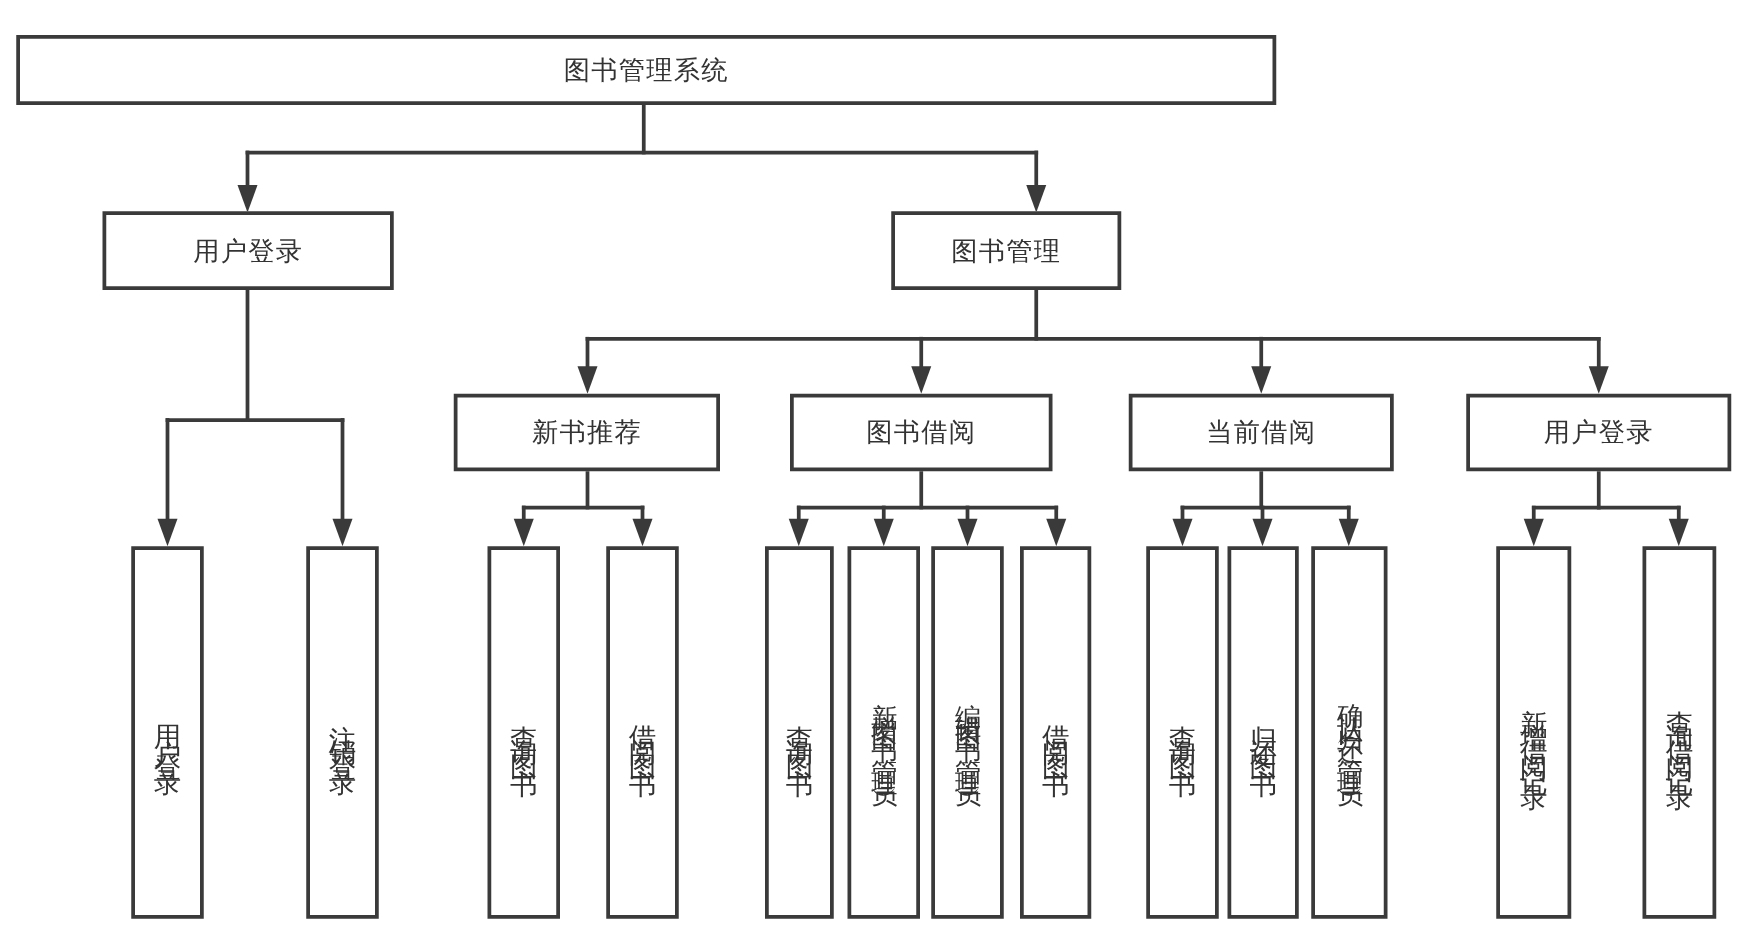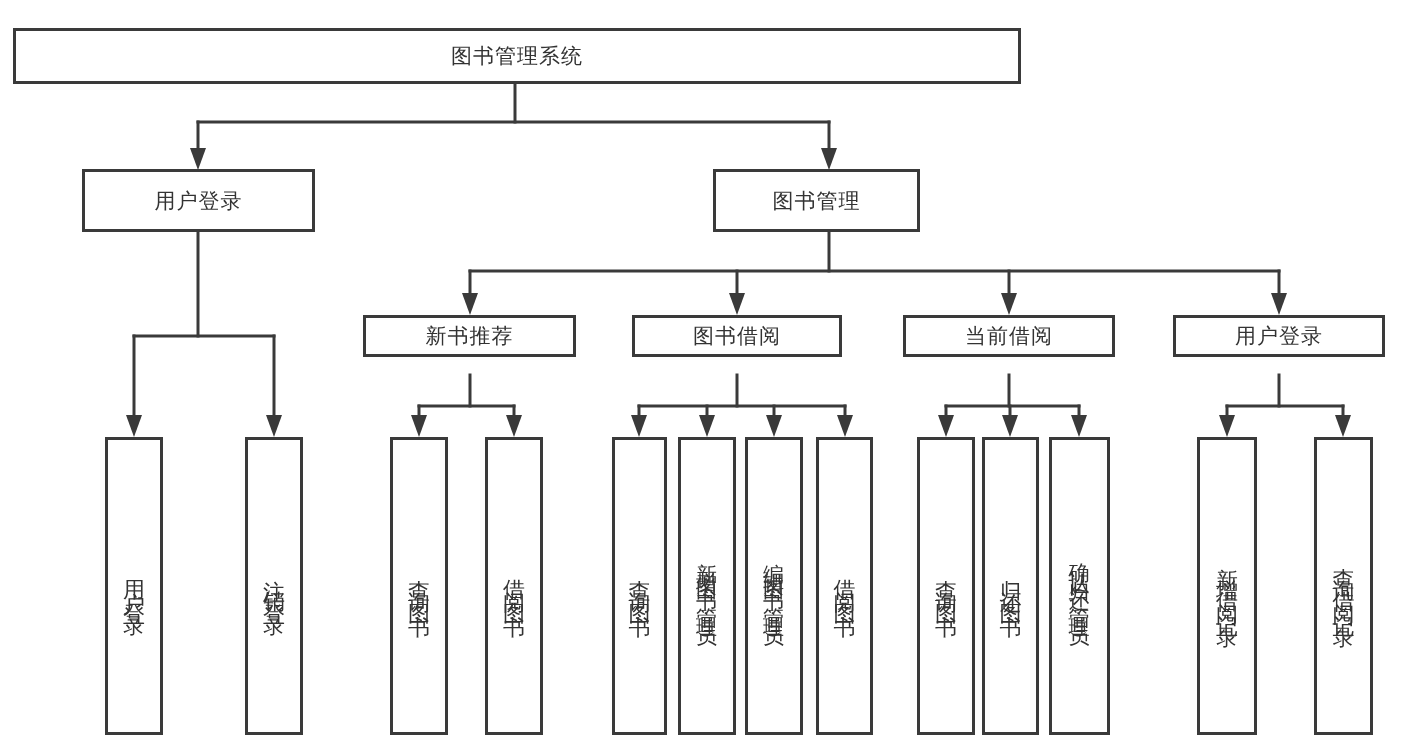--- a/index.html
+++ b/index.html
@@ -29,24 +29,24 @@
     justify-content: center;
     color: #333333;
     font-size: 21px;
     letter-spacing: 1px;
     text-align: center;
   }
 
   
   .node.root    { left: 13px;   top: 28px;  width: 1008px; height: 56px; }
   .node.lvl2    { height: 63px; top: 169px; }
-  .node.lvl3    { height: 42px; top: 315px; }
+  .node.lvl3    { height: 62px; top: 315px; }
 
   .n-user-login     { left: 82px;   width: 233px; }
-  .n-book-mgmt      { left: 713px;  width: 207px; }
+  .n-book-mgmt      { left: 713px;  width: 184px; }
   .n-new-book-rec   { left: 363px;  width: 213px; }
   .n-book-borrow    { left: 632px;  width: 210px; }
   .n-current-borrow { left: 903px;  width: 212px; }
   .n-borrow-record  { left: 1173px; width: 212px; }
 
   
   .node.leaf { top: 437px; height: 298px; }
   .leaf .vtext {
     writing-mode: vertical-rl;
     text-orientation: mixed;

